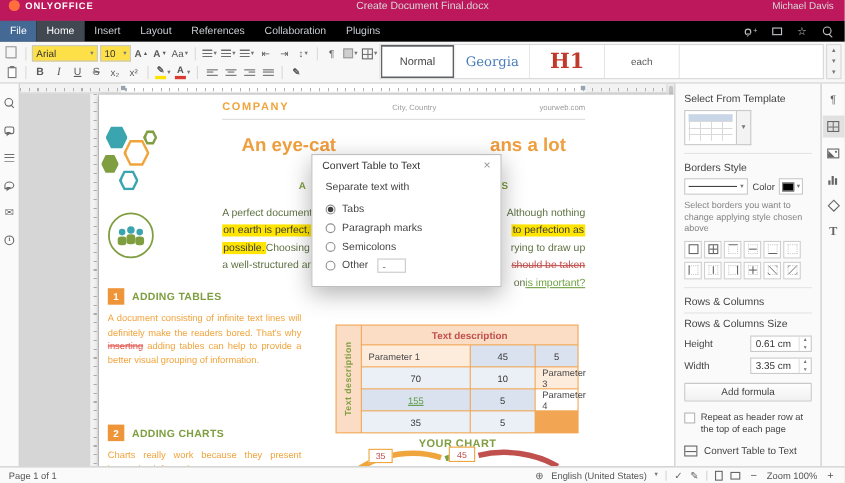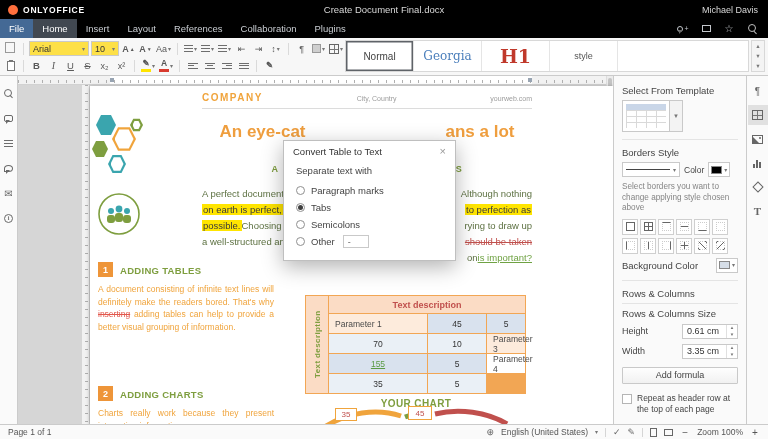--- a/index.html
+++ b/index.html
@@ -1,21 +1,21 @@
 <!DOCTYPE html>
 <html><head>
 <meta charset="utf-8">
 <style>
   *{margin:0;padding:0;box-sizing:border-box}
   html,body{width:768px;height:439px;overflow:hidden}
   body{font-family:"Liberation Sans",sans-serif;font-size:10px;color:#444;background:#D6D6D6}
   .app{position:relative;width:768px;height:439px;overflow:hidden}
 
   
-  .titlebar{position:absolute;left:0;top:0;right:0;height:19px;background:#000000;display:flex;align-items:center;color:#EDEDED}
+  .titlebar{position:absolute;left:0;top:0;right:0;height:19px;background:#be185d;display:flex;align-items:flex-start;color:#EDEDED}
   .logo{display:flex;align-items:center;gap:5px;padding:0 8px}
   .logo-mark{width:10px;height:10px;border-radius:50%;background:#FF6F3D}
   .logo-text{font-size:8.5px;font-weight:bold;letter-spacing:.8px;color:#FFF}
   .doc-title{position:absolute;left:50%;transform:translateX(-50%);font-size:9.5px;color:#D8D8D8;white-space:nowrap}
   .tb-user{margin-left:auto;padding-right:10px;font-size:9px;color:#D8D8D8}
 
   
   .tabbar{position:absolute;left:0;top:19px;right:0;height:19px;background:#000000;display:flex;align-items:stretch}
   .tab{display:flex;align-items:center;padding:0 9px;font-size:9.5px;color:#C9CDD2;cursor:default;white-space:nowrap}
   .tab.file{background:#446995;color:#FFF}
@@ -357,21 +357,21 @@
       <div class="gcell sel">
           <span class="st-normal">Normal</span>
         </div>
       <div class="gcell">
           <span class="st-georgia">Georgia</span>
         </div>
       <div class="gcell">
           <span class="st-h1">H1</span>
         </div>
       <div class="gcell">
-          <span class="st-text">style</span>
+          <span class="st-text">each</span>
         </div>
     </div>
     <div class="gal-ar">
       <span>▲</span>
       <span>▼</span>
       <span>▼</span>
     </div>
   </div>
 
   <div class="leftbar">
@@ -572,27 +572,20 @@
       <span class="bb">
           <span class="bg inner"></span>
         </span>
       <span class="bb">
           <span class="bg diag1"></span>
         </span>
       <span class="bb">
           <span class="bg diag2"></span>
         </span>
     </div>
-    <div class="sb-row" style="margin-top:4px">
-      <span>Background Color</span>
-      <div class="clc" style="margin-left:auto">
-          <span class="swatch bgc"></span>
-          <span class="car">▾</span>
-        </div>
-    </div>
     <hr class="sb-hr">
     <div class="sb-label">Rows &amp; Columns</div>
     <hr class="sb-hr" style="margin:4px 0">
     <div class="sb-label">Rows &amp; Columns Size</div>
     <div class="sz-row">
       <span style="font-size:9px">Height</span>
       <div class="spin">
         <span class="val">0.61 cm</span>
         <span class="ar">
             <span>▲</span>
@@ -668,26 +661,26 @@
   </div>
 
   <div class="dialog">
     <div class="dlg-head">
       <span>Convert Table to Text</span>
       <span class="dlg-close">×</span>
     </div>
     <div class="dlg-body">
       <div class="dlg-label">Separate text with</div>
       <div class="opt">
+        <span class="radio sel"></span>
+        <span>Tabs</span>
+      </div>
+      <div class="opt">
         <span class="radio"></span>
         <span>Paragraph marks</span>
-      </div>
-      <div class="opt">
-        <span class="radio sel"></span>
-        <span>Tabs</span>
       </div>
       <div class="opt">
         <span class="radio"></span>
         <span>Semicolons</span>
       </div>
       <div class="opt">
         <span class="radio"></span>
         <span>Other</span>
         <span class="mini-input">-</span>
       </div>

